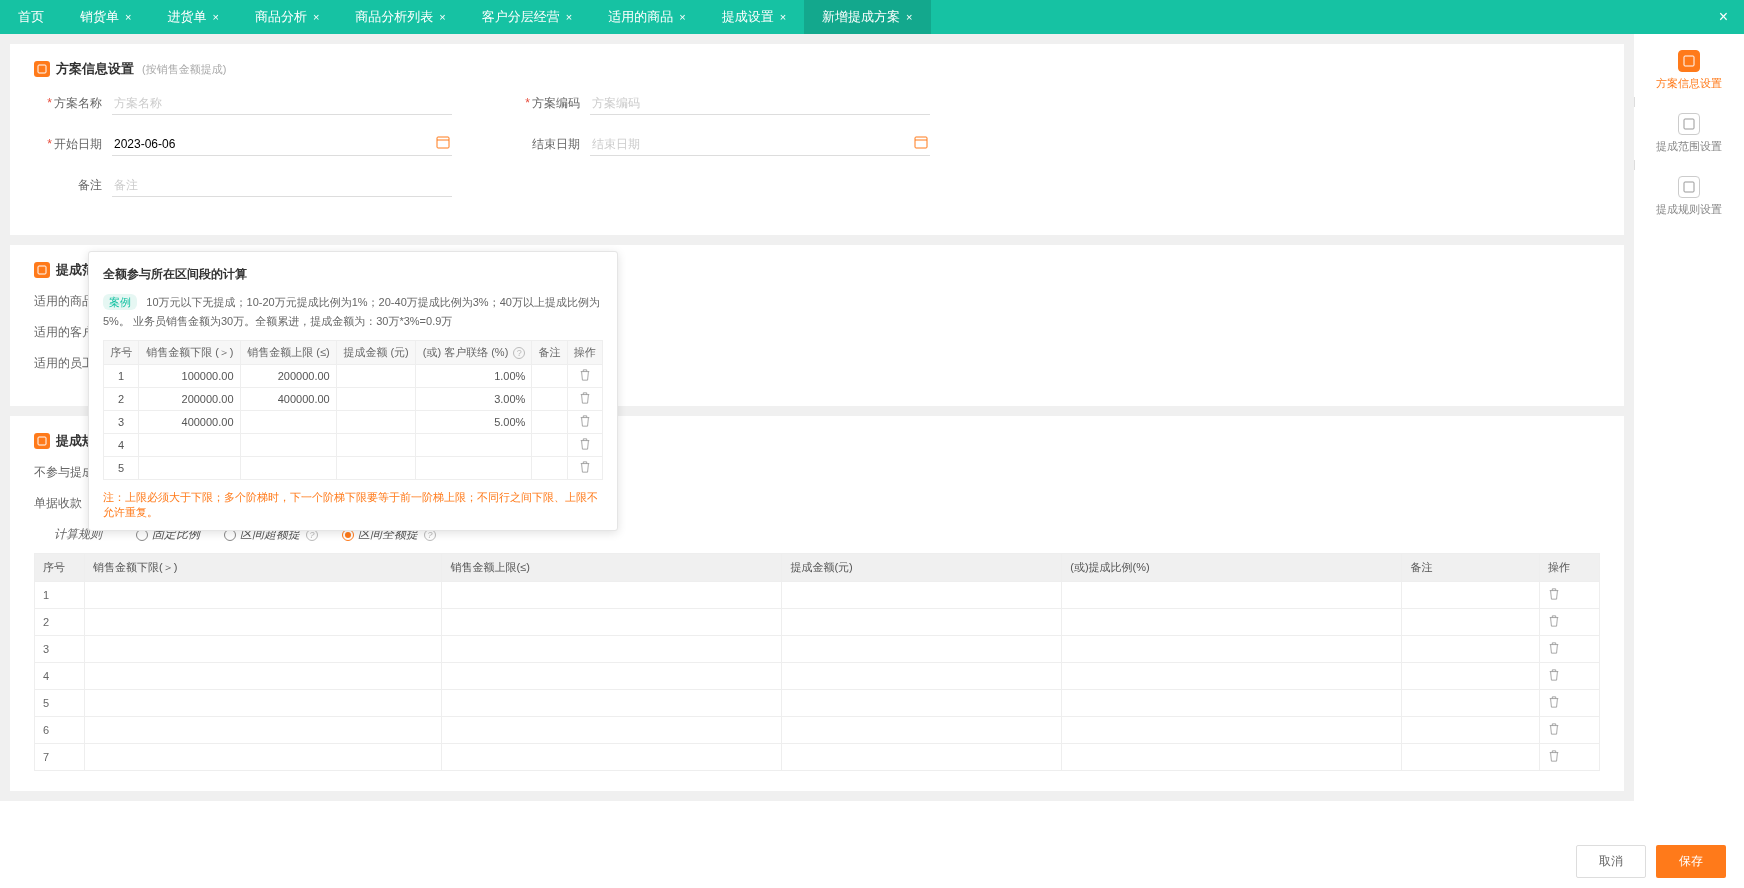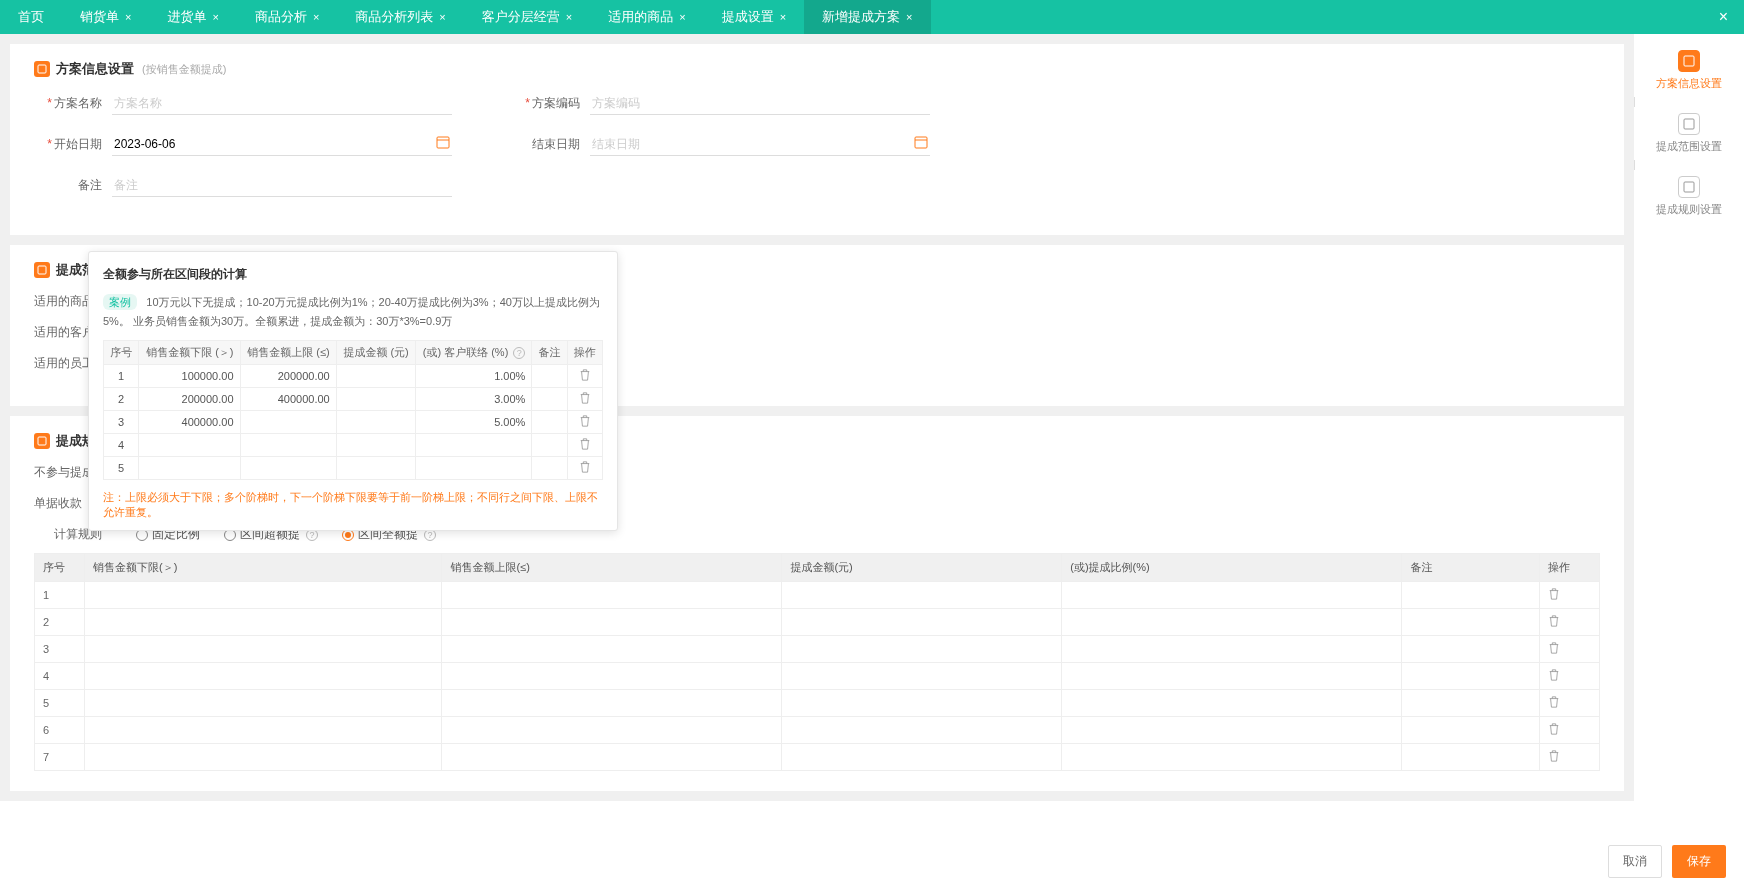--- a/index.html
+++ b/index.html
@@ -27,21 +27,21 @@
 .form-item { display: flex; align-items: center; margin-bottom: 18px; margin-right: 60px; }
 .form-label { width: 78px; text-align: right; padding-right: 10px; color: #666; font-size: 12px; white-space: nowrap; }
 .form-label .req { color: #e74c3c; margin-right: 2px; }
 .form-input { border: none; border-bottom: 1px solid #ddd; padding: 4px 2px; width: 340px; font-size: 12px; outline: none; }
 .form-input::placeholder { color: #ccc; }
 .date-wrap { position: relative; }
 .date-icon { position: absolute; right: 2px; top: 2px; width: 14px; height: 14px; color: #ff7a1a; }
 
 .row-label { color: #666; font-size: 12px; margin-bottom: 14px; }
 
-.radio-row { display: flex; align-items: center; gap: 24px; }
+.radio-row { display: flex; align-items: center; gap: 24px; font-style: italic; }
 .radio-row .item-label { width: 78px; text-align: right; padding-right: 10px; color: #666; }
 .radio-opt { display: inline-flex; align-items: center; gap: 4px; color: #555; }
 .radio { width: 12px; height: 12px; border: 1px solid #888; border-radius: 50%; display: inline-block; position: relative; }
 .radio.selected { border-color: #ff7a1a; }
 .radio.selected::after { content: ""; position: absolute; left: 2px; top: 2px; width: 6px; height: 6px; background: #ff7a1a; border-radius: 50%; }
 .help-icon { width: 12px; height: 12px; border: 1px solid #bbb; border-radius: 50%; color: #bbb; display: inline-flex; align-items: center; justify-content: center; font-size: 9px; margin-left: 2px; }
 
 .rules-table { width: 100%; border-collapse: collapse; margin-top: 10px; }
 .rules-table th, .rules-table td { border: 1px solid #eee; padding: 6px 8px; font-size: 11px; text-align: left; }
 .rules-table th { background: #f0f0f0; color: #555; font-weight: normal; }
@@ -64,21 +64,21 @@
 
 .anchor { display: flex; flex-direction: column; align-items: center; margin-bottom: 6px; }
 .anchor-icon { width: 22px; height: 22px; border: 1px solid #ccc; color: #999; border-radius: 4px; display: flex; align-items: center; justify-content: center; margin-bottom: 4px; }
 .anchor.active .anchor-icon { border-color: #ff7a1a; background: #ff7a1a; color: #fff; }
 .anchor-label { font-size: 11px; color: #888; }
 .anchor.active .anchor-label { color: #ff7a1a; }
 .anchor-line { width: 1px; height: 10px; background: #ddd; margin: 2px 0 6px 0; }
 
 
 .foot-bar { position: fixed; bottom: 0; right: 0; display: flex; gap: 10px; padding: 10px 18px; background: #fff; }
-.btn { padding: 7px 14px; border-radius: 2px; font-size: 12px; cursor: pointer; border: 1px solid transparent; }
+.btn { padding: 7px 22px; border-radius: 2px; font-size: 12px; cursor: pointer; border: 1px solid transparent; }
 .btn-cancel { background: #fff; border-color: #ddd; color: #666; }
 .btn-primary { background: #ff7a1a; color: #fff; }
 
 svg.trash { width: 12px; height: 12px; }
 </style>
 </head>
 <body>
 
 <div class="tabs-bar">
   <div class="tab">

